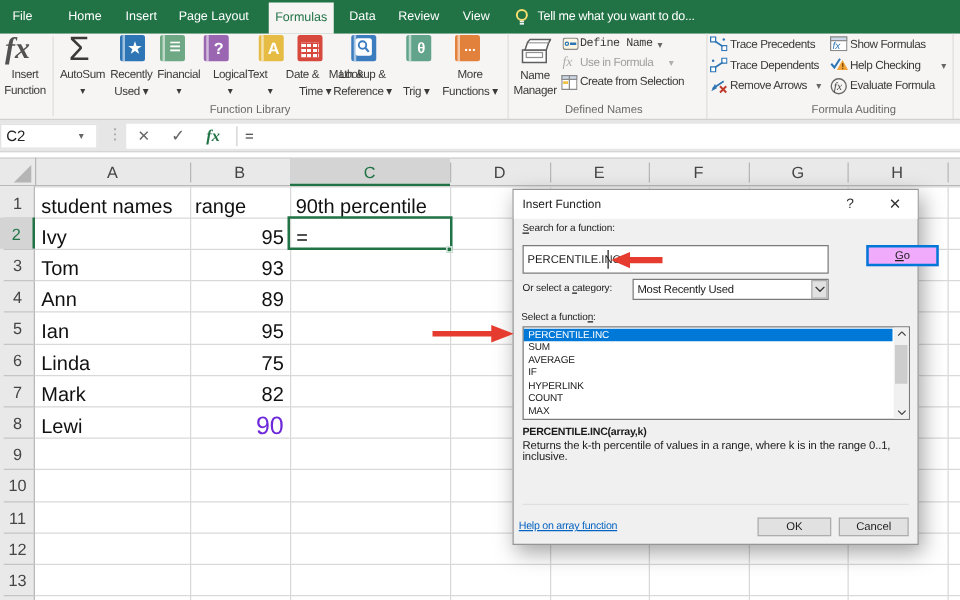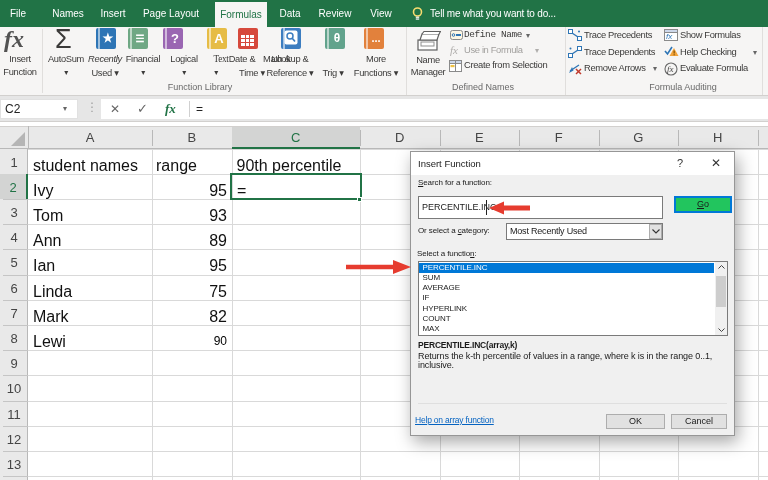--- a/index.html
+++ b/index.html
@@ -4,21 +4,21 @@
 html,body{margin:0;padding:0;width:768px;height:480px;overflow:hidden;
  font-family:"Liberation Sans",sans-serif;background:#fff;}
 *{box-sizing:border-box;}
 .abs{position:absolute;}
 body{position:relative;}
 .gl{position:absolute;background:#d9d9d9;}
 </style></head><body>
 
 <div class="abs" style="left:0;top:0;width:768px;height:27px;background:#217346;"></div>
 <div class="abs" style="left:-42px;top:0;width:120px;height:27px;line-height:27px;text-align:center;color:#fff;font-size:10px;">File</div>
-<div class="abs" style="left:8px;top:0;width:120px;height:27px;line-height:27px;text-align:center;color:#fff;font-size:10px;">Names</div>
+<div class="abs" style="left:8px;top:0;width:120px;height:27px;line-height:27px;text-align:center;color:#fff;font-size:10px;">Home</div>
 <div class="abs" style="left:53px;top:0;width:120px;height:27px;line-height:27px;text-align:center;color:#fff;font-size:10px;">Insert</div>
 <div class="abs" style="left:111px;top:0;width:120px;height:27px;line-height:27px;text-align:center;color:#fff;font-size:10px;">Page Layout</div>
 <div class="abs" style="left:230px;top:0;width:120px;height:27px;line-height:27px;text-align:center;color:#fff;font-size:10px;">Data</div>
 <div class="abs" style="left:275px;top:0;width:120px;height:27px;line-height:27px;text-align:center;color:#fff;font-size:10px;">Review</div>
 <div class="abs" style="left:321px;top:0;width:120px;height:27px;line-height:27px;text-align:center;color:#fff;font-size:10px;">View</div>
 <div class="abs" style="left:215px;top:2px;width:52px;height:25px;background:#f6f5f4;"></div>
 <div class="abs" style="left:215px;top:2px;width:52px;height:25px;line-height:25px;text-align:center;color:#217346;font-size:10px;">Formulas</div>
 <svg class="abs" style="left:411px;top:7px;" width="13" height="14" viewBox="0 0 13 14">
 <circle cx="6.5" cy="5" r="4" fill="none" stroke="#f7dc6f" stroke-width="1.6"></circle>
 <rect x="4.8" y="9.6" width="3.4" height="1.3" fill="#f2f2f2"></rect>
@@ -30,39 +30,39 @@
 <div class="abs" style="left:-50px;top:54px;width:140px;text-align:center;font-size:9.3px;letter-spacing:-0.3px;color:#3b3a39;">Insert</div>
 <div class="abs" style="left:-50px;top:67px;width:140px;text-align:center;font-size:9.3px;letter-spacing:-0.3px;color:#3b3a39;">Function</div>
 <div class="abs" style="left:42px;top:29px;width:1px;height:64px;background:#e0dedc;"></div>
 <div class="abs" style="left:55px;top:24px;width:26px;height:28px;font-size:27px;color:#3b3a39;">Σ</div>
 <div class="abs" style="left:-4px;top:54px;width:140px;text-align:center;font-size:9.3px;letter-spacing:-0.3px;color:#3b3a39;">AutoSum</div>
 <div class="abs" style="left:-4px;top:68px;width:140px;text-align:center;font-size:8px;letter-spacing:-0.3px;color:#3b3a39;">▾</div>
 <div class="abs" style="left:96px;top:28px;width:20px;height:21px;background:#2e75b5;border-radius:2px;">
     <div class="abs" style="left:2px;top:0;width:1.5px;height:21px;background:rgba(255,255,255,.55);"></div>
     <div class="abs" style="left:4px;top:0;width:16px;height:21px;text-align:center;line-height:21px;color:#fff;font-size:12px;font-weight:bold;">★</div>
   </div>
-<div class="abs" style="left:35px;top:54px;width:140px;text-align:center;font-size:9.3px;letter-spacing:-0.3px;color:#3b3a39;font-style:italic;">Recently</div>
+<div class="abs" style="left:35px;top:54px;width:140px;text-align:center;font-size:9.3px;letter-spacing:-0.3px;color:#3b3a39;">Recently</div>
 <div class="abs" style="left:35px;top:67px;width:140px;text-align:center;font-size:9.3px;letter-spacing:-0.3px;color:#3b3a39;">Used ▾</div>
 <div class="abs" style="left:128px;top:28px;width:20px;height:21px;background:#6fa884;border-radius:2px;">
     <div class="abs" style="left:2px;top:0;width:1.5px;height:21px;background:rgba(255,255,255,.55);"></div>
     <div class="abs" style="left:4px;top:0;width:16px;height:21px;text-align:center;line-height:21px;color:#fff;font-size:10px;font-weight:bold;">☰</div>
   </div>
 <div class="abs" style="left:73px;top:54px;width:140px;text-align:center;font-size:9.3px;letter-spacing:-0.3px;color:#3b3a39;">Financial</div>
 <div class="abs" style="left:73px;top:68px;width:140px;text-align:center;font-size:8px;letter-spacing:-0.3px;color:#3b3a39;">▾</div>
 <div class="abs" style="left:163px;top:28px;width:20px;height:21px;background:#9a66b2;border-radius:2px;">
     <div class="abs" style="left:2px;top:0;width:1.5px;height:21px;background:rgba(255,255,255,.55);"></div>
     <div class="abs" style="left:4px;top:0;width:16px;height:21px;text-align:center;line-height:21px;color:#fff;font-size:13px;font-weight:bold;">?</div>
   </div>
 <div class="abs" style="left:114px;top:54px;width:140px;text-align:center;font-size:9.3px;letter-spacing:-0.3px;color:#3b3a39;">Logical</div>
 <div class="abs" style="left:114px;top:68px;width:140px;text-align:center;font-size:8px;letter-spacing:-0.3px;color:#3b3a39;">▾</div>
 <div class="abs" style="left:207px;top:28px;width:20px;height:21px;background:#e6bc45;border-radius:2px;">
     <div class="abs" style="left:2px;top:0;width:1.5px;height:21px;background:rgba(255,255,255,.55);"></div>
     <div class="abs" style="left:4px;top:0;width:16px;height:21px;text-align:center;line-height:21px;color:#fff;font-size:13px;font-weight:bold;">A</div>
   </div>
-<div class="abs" style="left:151px;top:54px;width:140px;text-align:center;font-size:9.3px;letter-spacing:-0.3px;color:#3b3a39;font-family:Liberation Serif, serif;">Text</div>
+<div class="abs" style="left:136px;top:54px;width:140px;text-align:center;font-size:9.3px;letter-spacing:-0.3px;color:#3b3a39;">Text</div>
 <div class="abs" style="left:146px;top:68px;width:140px;text-align:center;font-size:8px;letter-spacing:-0.3px;color:#3b3a39;">▾</div>
 <div class="abs" style="left:238px;top:28px;width:20px;height:21px;background:#d6493c;border-radius:2px;">
 <div class="abs" style="left:3px;top:6px;width:14px;height:12px;background:#fff;"></div>
 <div class="abs" style="left:3px;top:6px;width:14px;height:12px;background:repeating-linear-gradient(90deg,transparent 0,transparent 3.6px,#d6493c 3.6px,#d6493c 4.6px),repeating-linear-gradient(0deg,transparent 0,transparent 3px,#d6493c 3px,#d6493c 4px);"></div>
 </div>
 <div class="abs" style="left:182px;top:54px;width:120px;text-align:center;font-size:9.3px;letter-spacing:-0.3px;color:#3b3a39;">Date &amp;</div>
 <div class="abs" style="left:182px;top:67px;width:140px;text-align:center;font-size:9.3px;letter-spacing:-0.3px;color:#3b3a39;">Time ▾</div>
 <div class="abs" style="left:281px;top:28px;width:20px;height:21px;background:#3c7dc0;border-radius:2px;">
     <div class="abs" style="left:2px;top:0;width:1.5px;height:21px;background:rgba(255,255,255,.55);"></div>
     <div class="abs" style="left:4px;top:0;width:16px;height:21px;text-align:center;line-height:21px;color:#fff;font-size:12px;font-weight:bold;"></div>
@@ -249,34 +249,34 @@
 <div class="abs" style="left:152px;top:202.9px;width:75px;height:25.19999999999999px;line-height:25.19999999999999px;font-size:16px;color:#111;text-align:right;white-space:nowrap;">93</div>
 <div class="abs" style="left:33px;top:228.1px;height:25.200000000000017px;line-height:25.200000000000017px;font-size:16px;color:#111;white-space:nowrap;">Ann</div>
 <div class="abs" style="left:152px;top:228.1px;width:75px;height:25.200000000000017px;line-height:25.200000000000017px;font-size:16px;color:#111;text-align:right;white-space:nowrap;">89</div>
 <div class="abs" style="left:33px;top:253.3px;height:25.19999999999999px;line-height:25.19999999999999px;font-size:16px;color:#111;white-space:nowrap;">Ian</div>
 <div class="abs" style="left:152px;top:253.3px;width:75px;height:25.19999999999999px;line-height:25.19999999999999px;font-size:16px;color:#111;text-align:right;white-space:nowrap;">95</div>
 <div class="abs" style="left:33px;top:278.5px;height:25.19999999999999px;line-height:25.19999999999999px;font-size:16px;color:#111;white-space:nowrap;">Linda</div>
 <div class="abs" style="left:152px;top:278.5px;width:75px;height:25.19999999999999px;line-height:25.19999999999999px;font-size:16px;color:#111;text-align:right;white-space:nowrap;">75</div>
 <div class="abs" style="left:33px;top:303.7px;height:25.19999999999999px;line-height:25.19999999999999px;font-size:16px;color:#111;white-space:nowrap;">Mark</div>
 <div class="abs" style="left:152px;top:303.7px;width:75px;height:25.19999999999999px;line-height:25.19999999999999px;font-size:16px;color:#111;text-align:right;white-space:nowrap;">82</div>
 <div class="abs" style="left:33px;top:328.9px;height:25.200000000000045px;line-height:25.200000000000045px;font-size:16px;color:#111;white-space:nowrap;">Lewi</div>
-<div class="abs" style="left:152px;top:328.9px;width:75px;height:25.200000000000045px;line-height:25.200000000000045px;font-size:12px;color:#000000;text-align:right;white-space:nowrap;">90</div>
+<div class="abs" style="left:152px;top:328.9px;width:75px;height:25.200000000000045px;line-height:25.200000000000045px;font-size:20px;color:#6d28d9;text-align:right;white-space:nowrap;">90</div>
 <div class="abs" style="left:237px;top:177.7px;height:25.200000000000017px;line-height:25.200000000000017px;font-size:16px;color:#111;white-space:nowrap;">=</div>
 <div class="abs" style="left:229.5px;top:172.7px;width:132px;height:27.200000000000017px;border:2px solid #217346;"></div>
 <div class="abs" style="left:357px;top:196.9px;width:5px;height:5px;background:#217346;border:1px solid #fff;"></div>
 <div class="abs" style="left:410px;top:151px;width:325px;height:285px;background:#f0f0f0;border:1px solid #969696;box-shadow:3px 6px 16px rgba(0,0,0,0.35);"></div>
 <div class="abs" style="left:411px;top:152px;width:323px;height:23px;background:#fff;"></div>
 <div class="abs" style="left:418px;top:152px;height:23px;line-height:23px;font-size:9.5px;color:#1a1a1a;">Insert Function</div>
 <div class="abs" style="left:674px;top:152px;width:12px;height:23px;line-height:23px;text-align:center;font-size:11px;color:#333;">?</div>
 <div class="abs" style="left:709px;top:152px;width:14px;height:23px;line-height:23px;text-align:center;font-size:12px;color:#333;">✕</div>
 <div class="abs" style="left:418px;top:178px;font-size:8px;letter-spacing:-0.1px;color:#1a1a1a;"><span style="text-decoration:underline;">S</span>earch for a function:</div>
 <div class="abs" style="left:418px;top:196px;width:245px;height:23px;background:#fff;border:1px solid #7a7a7a;"></div>
 <div class="abs" style="left:422px;top:196px;height:23px;line-height:23px;font-size:9px;color:#1a1a1a;">PERCENTILE.INC</div>
 <div class="abs" style="left:486px;top:200px;width:1px;height:15px;background:#222;"></div>
-<div class="abs" style="left:674px;top:196px;width:58px;height:17px;background:#22c55e;border:2px solid #0078d7;text-align:center;line-height:13px;font-size:9px;color:#1a1a1a;"><span style="text-decoration:underline;">G</span>o</div>
+<div class="abs" style="left:693px;top:196px;width:58px;height:17px;background:#f0abfc;border:2px solid #0078d7;text-align:center;line-height:13px;font-size:9px;color:#1a1a1a;"><span style="text-decoration:underline;">G</span>o</div>
 <div class="abs" style="left:418px;top:226px;font-size:8px;letter-spacing:-0.1px;color:#1a1a1a;">Or select a <span style="text-decoration:underline;">c</span>ategory:</div>
 <div class="abs" style="left:506px;top:223px;width:157px;height:17px;background:#fff;border:1px solid #7a7a7a;"></div>
 <div class="abs" style="left:510px;top:223px;height:17px;line-height:17px;font-size:9px;letter-spacing:-0.2px;color:#1a1a1a;">Most Recently Used</div>
 <div class="abs" style="left:649px;top:224px;width:13px;height:15px;background:#e1e1e1;border:1px solid #adadad;"></div>
 <svg class="abs" style="left:652px;top:229px;" width="8" height="5" viewBox="0 0 8 5">
     <path d="M0.5 0.5 L4 4 L7.5 0.5" fill="none" stroke="#333" stroke-width="1.1"></path>
   </svg>
 <div class="abs" style="left:417px;top:249px;font-size:8px;letter-spacing:-0.1px;color:#1a1a1a;">Select a functio<span style="text-decoration:underline;">n</span>:</div>
 <div class="abs" style="left:418px;top:261px;width:310px;height:75px;background:#fff;border:1px solid #7a7a7a;"></div>
 <div class="abs" style="left:419px;top:262.5px;width:295px;height:10.3px;background:#0078d7;"></div>

